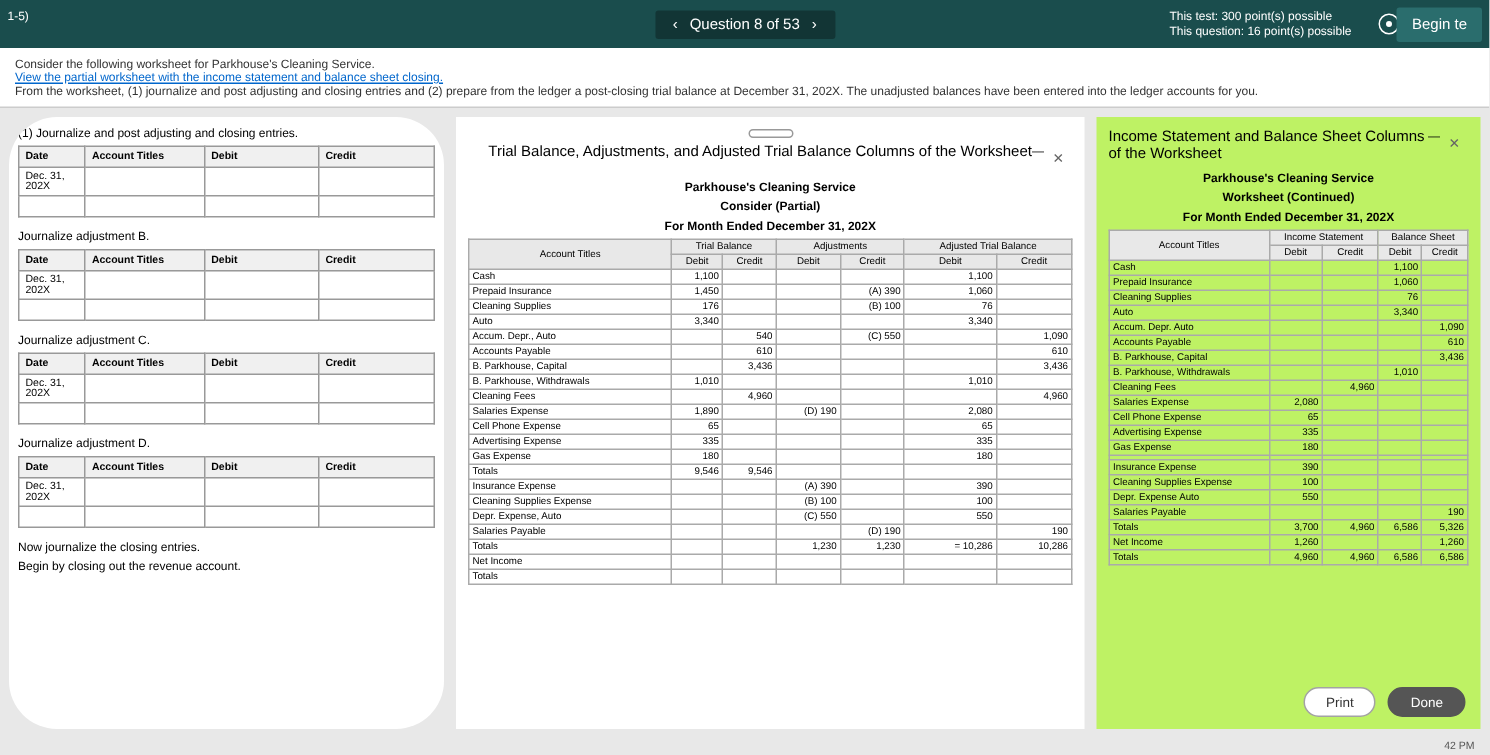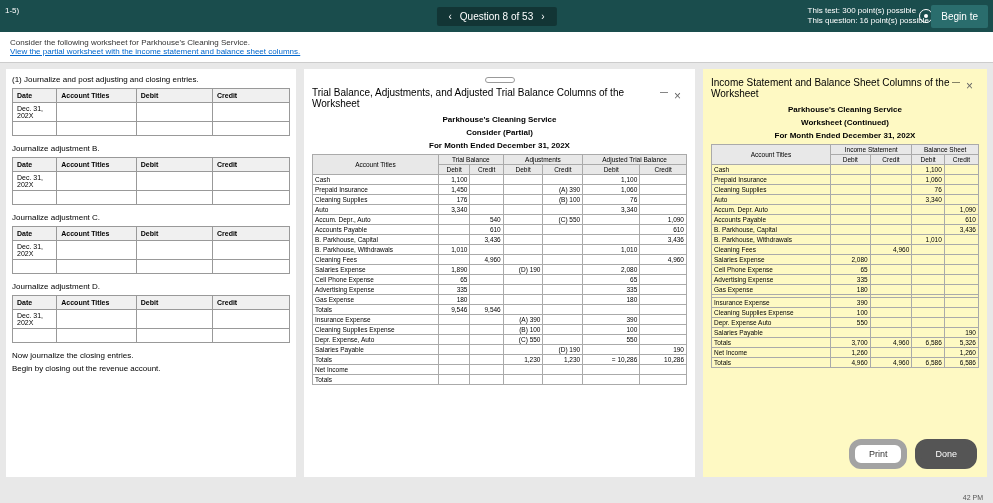--- a/index.html
+++ b/index.html
@@ -1,46 +1,46 @@
 <!DOCTYPE html>
 <html><head>
 <meta charset="utf-8">
 <style>
 * { margin: 0; padding: 0; box-sizing: border-box; font-family: Arial, sans-serif; }
 body { background: #e8e8e8; width: 993px; height: 503px; overflow: hidden; position: relative; }
 .top-bar { background: #1a4d4d; color: #fff; height: 32px; display: flex; align-items: center; padding: 0 10px; font-size: 10px; position: relative; }
 .q-num { position: absolute; left: 50%; transform: translateX(-50%); background: rgba(0,0,0,0.3); padding: 4px 12px; border-radius: 2px; display: flex; align-items: center; gap: 8px; }
-.q-info { position: absolute; right: 64px; font-size: 8px; line-height: 1.3; }
+.q-info { position: absolute; right: 92px; font-size: 8px; line-height: 1.3; }
 .submit-btn { position: absolute; right: 5px; background: #2a6d6d; padding: 6px 10px; border-radius: 2px; cursor: pointer; }
 .settings-ico { position: absolute; right: 60px; width: 14px; height: 14px; border: 1.5px solid #fff; border-radius: 50%; cursor: pointer; }
 .settings-ico::after { content: ''; position: absolute; width: 4px; height: 4px; background: #fff; border-radius: 50%; top: 3.5px; left: 3.5px; }
 .pg-label { position: absolute; left: 5px; top: 6px; font-size: 8px; }
 .instructions { background: #fff; padding: 6px 10px; font-size: 8px; color: #333; border-bottom: 1px solid #ccc; }
 .instructions .link { color: #0066cc; text-decoration: underline; cursor: pointer; }
 .main-area { display: flex; gap: 8px; padding: 6px; height: 420px; }
-.left-panel { width: 290px; background: #fff; padding: 6px; font-size: 8px; overflow: hidden; }
+.left-panel { width: 290px; background: #fff; padding: 6px; font-size: 8px; overflow: hidden; border-radius: 32px; }
 .left-panel h4 { font-size: 8px; font-weight: normal; margin-bottom: 4px; }
 .mini-table { width: 100%; border-collapse: collapse; margin-bottom: 8px; }
 .mini-table th, .mini-table td { border: 1px solid #999; padding: 2px 4px; font-size: 7px; height: 14px; text-align: left; }
 .mini-table th { background: #f0f0f0; }
 .mini-table input { width: 100%; border: none; font-size: 7px; background: transparent; }
 .mid-panel { flex: 1; background: #fff; padding: 8px; font-size: 8px; position: relative; overflow: hidden; }
-.mid-panel .hdr { display: flex; justify-content: flex-start; align-items: flex-start; margin-bottom: 6px; }
+.mid-panel .hdr { display: flex; justify-content: flex-end; align-items: flex-start; margin-bottom: 6px; }
 .mid-panel .hdr h3 { font-size: 10px; font-weight: normal; }
 .close-x { font-size: 12px; cursor: pointer; color: #666; padding: 2px 6px; }
 .ws-title { text-align: center; font-size: 8px; font-weight: bold; margin-bottom: 4px; }
 .data-table { width: 100%; border-collapse: collapse; font-size: 6.5px; }
 .data-table th, .data-table td { border: 1px solid #aaa; padding: 1px 2px; text-align: right; }
 .data-table th { background: #e8e8e8; text-align: center; font-weight: normal; }
 .data-table td:first-child { text-align: left; }
-.right-panel { width: 284px; background: #fef9c3; padding: 8px; font-size: 8px; position: relative; }
+.right-panel { width: 256px; background: #bef264; padding: 8px; font-size: 8px; position: relative; }
 .right-panel .hdr { display: flex; justify-content: space-between; margin-bottom: 6px; }
 .right-panel .hdr h3 { font-size: 10px; font-weight: normal; }
 .btn-row { position: absolute; bottom: 8px; right: 10px; display: flex; gap: 8px; }
-.btn { padding: 4px 14px; border-radius: 12px; font-size: 9px; cursor: pointer; border: 6px solid #a3a3a3; }
+.btn { padding: 4px 14px; border-radius: 12px; font-size: 9px; cursor: pointer; border: 1px solid #a3a3a3; }
 .btn-print { background: #fff; color: #333; }
 .btn-done { background: #555; color: #fff; border-color: #555; }
 .chev { font-size: 10px; cursor: pointer; }
 .time { position: absolute; bottom: 2px; right: 10px; font-size: 7px; color: #555; }
 .divider-pill { width: 30px; height: 6px; border: 1px solid #999; border-radius: 3px; margin: 0 auto 4px; }
 </style>
 </head>
 <body>
 
 <div class="top-bar">
@@ -53,21 +53,22 @@
   <div class="q-info">
     <div>This test: 300 point(s) possible</div>
     <div>This question: 16 point(s) possible</div>
   </div>
   <span class="settings-ico"></span>
   <span class="submit-btn">Begin te</span>
 </div>
 
 <div class="instructions">
   <div>Consider the following worksheet for Parkhouse's Cleaning Service.</div>
-  <div class="link">View the partial worksheet with the income statement and balance sheet columns.</div>
+  <div class="link">View the partial worksheet with the income statement and balance sheet closing.</div>
+  <div>From the worksheet, (1) journalize and post adjusting and closing entries and (2) prepare from the ledger a post-closing trial balance at December 31, 202X. The unadjusted balances have been entered into the ledger accounts for you.</div>
 </div>
 
 <div class="main-area">
 
   <div class="left-panel">
     <h4>(1) Journalize and post adjusting and closing entries.</h4>
     <table class="mini-table">
       <tbody>
           <tr>
             <th>Date</th>

